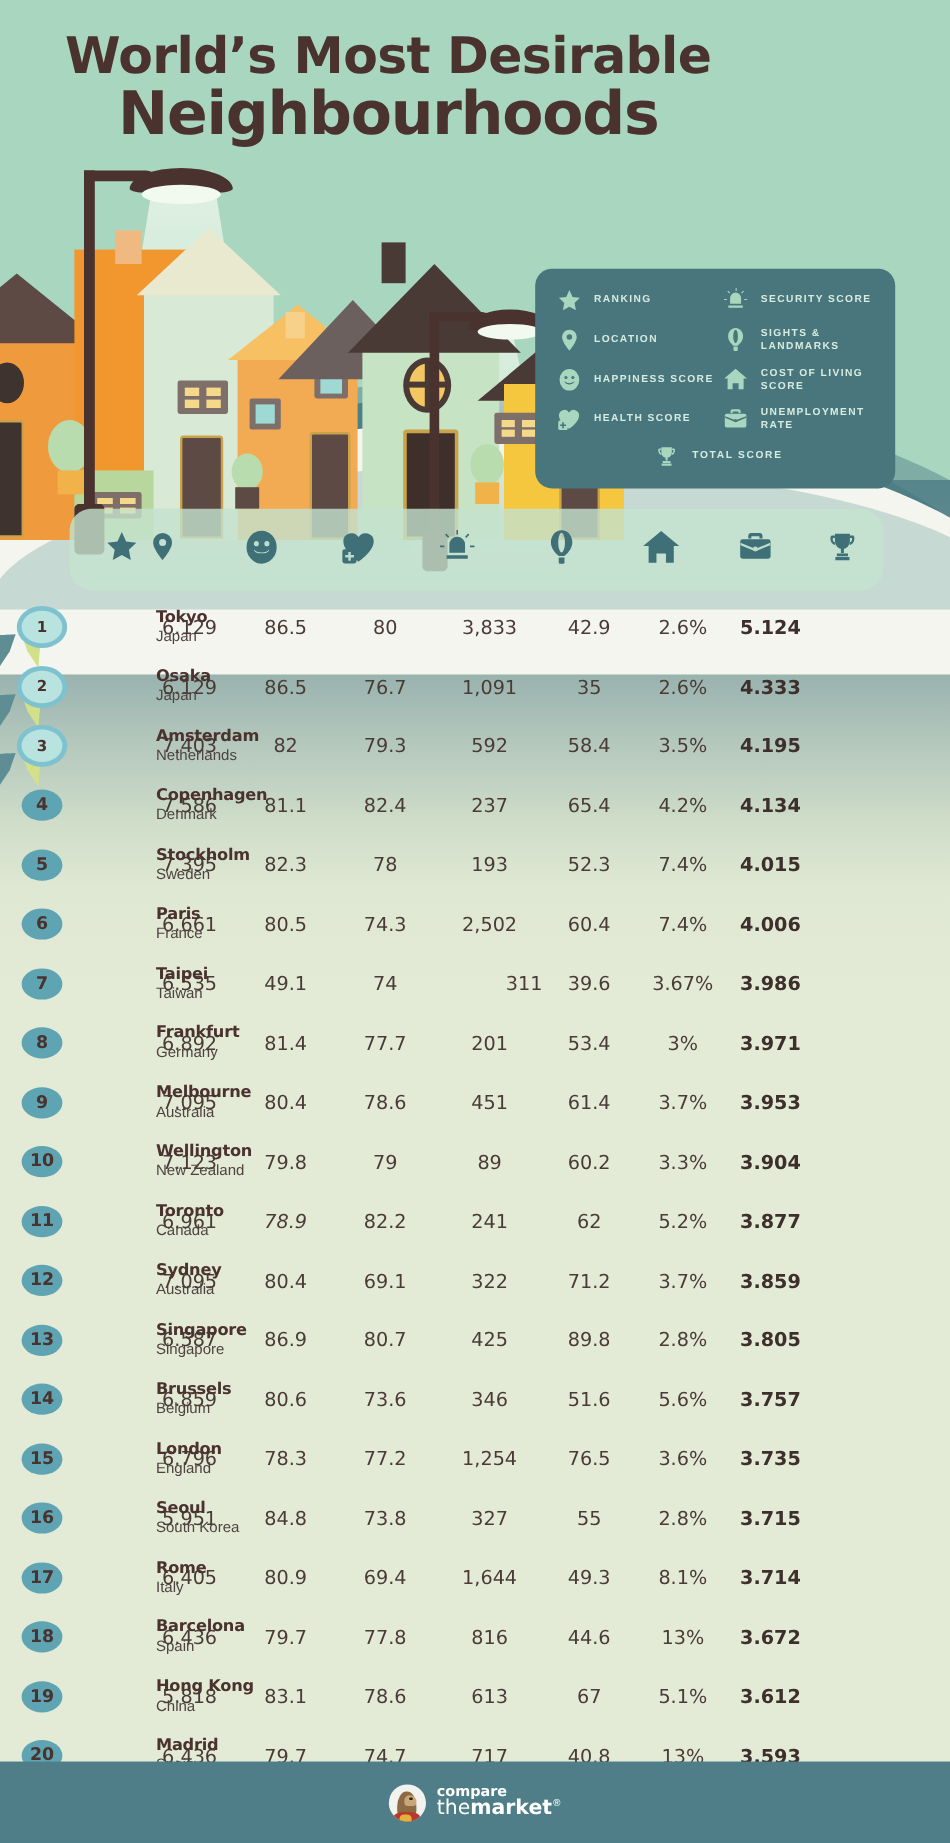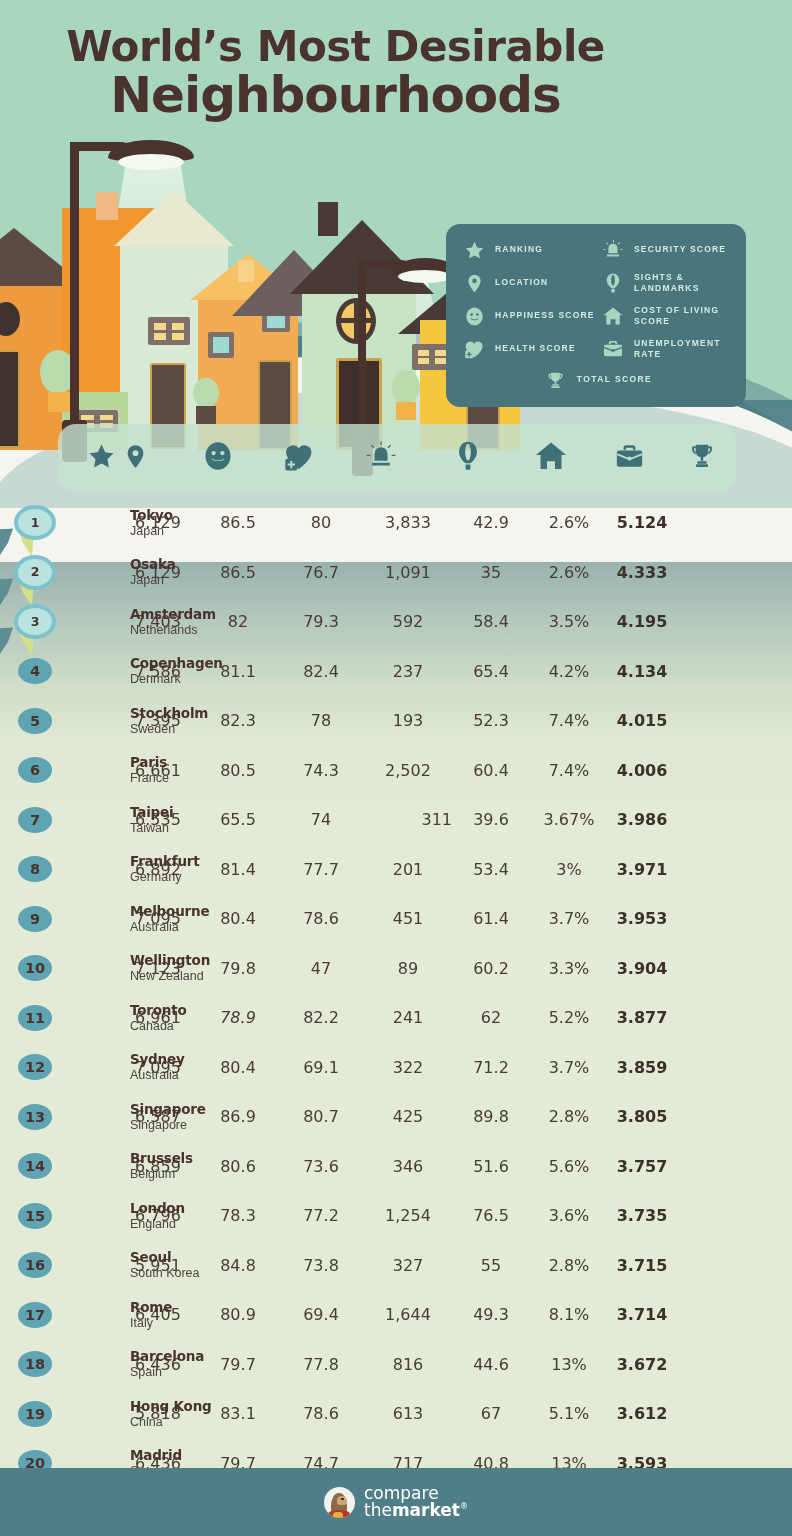--- a/index.html
+++ b/index.html
@@ -37,21 +37,21 @@
   .road-white {
     position:absolute; left:-70px; top:352px; width:960px; height:210px;
     background:#f4f5ee; border-radius: 50% 50% 0 0 / 96% 96% 0 0;
   }
   .road-shadow {
     position:absolute; left:-10px; top:388px; width:860px; height:120px;
     background:#8fb7b1; border-radius: 50% 50% 0 0 / 100% 100% 0 0; opacity:.45;
   }
 
   
-  .title-wrap { position:absolute; left:12px; top:26px; width:647px; text-align:center; z-index:30; }
+  .title-wrap { position:absolute; left:0; top:26px; width:647px; text-align:center; z-index:30; }
   .title-1 {
     font-size: 42px; font-weight: 700; color:#4a322e; letter-spacing:-.5px;
     line-height: 1.0; font-family:"DejaVu Sans", sans-serif;
   }
   .title-2 {
     font-size: 50px; font-weight: 700; color:#4a322e; letter-spacing:-1px;
     line-height: 1.08; font-family:"DejaVu Sans", sans-serif;
   }
   .subtitle {
     position:absolute; left:196px; top:142px; width:400px; text-align:center;
@@ -128,21 +128,21 @@
   .logo-circle {
     width:31px; height:31px; border-radius:50%; background:#f2f3ef;
     position:relative; overflow:hidden; flex:0 0 31px;
   }
   .meer-body { position:absolute; left:7px; top:6px; width:16px; height:26px; background:#8d6a43; border-radius:48% 48% 40% 40%; }
   .meer-face { position:absolute; left:13px; top:9px; width:10px; height:9px; background:#c9a877; border-radius:60% 70% 40% 40%; }
   .meer-eye { position:absolute; left:17px; top:11px; width:2.5px; height:2.5px; background:#2b2119; border-radius:50%; }
   .meer-scarf { position:absolute; left:4px; top:23px; width:22px; height:10px; background:#b63a2f; border-radius:40%; }
   .meer-scarf2 { position:absolute; left:9px; top:25px; width:10px; height:8px; background:#e2b23a; border-radius:40%; }
   .logo-text { color:#ffffff; line-height:1.02; }
-  .logo-l1 { font-size:17px; font-weight:400; font-family:"DejaVu Sans", sans-serif; }
+  .logo-l1 { font-size:12px; font-weight:700; font-family:"DejaVu Sans", sans-serif; }
   .logo-l2 { font-size:17px; font-weight:400; font-family:"DejaVu Sans", sans-serif; }
   .logo-l2 b { font-weight:700; }
   .logo-reg { font-size:8px; vertical-align:super; }
 </style>
 </head>
 <body>
 
 <div id="page">
 
   <div class="bg-mint"></div>
@@ -512,21 +512,21 @@
         <div class="c-rank">
           <span class="badge">
             <span class="badge-num">7</span>
           </span>
         </div>
         <div class="city-block">
           <div class="city">Taipei</div>
           <div class="country">Taiwan</div>
         </div>
         <div class="cell" style="width: 80px;">6.535</div>
-        <div class="cell" style="width: 80px;">65.5</div>
+        <div class="cell" style="width: 80px;">49.1</div>
         <div class="cell" style="width: 86px;">74</div>
         <div class="cell" style="width: 88px; text-align: right;">311</div>
         <div class="cell" style="width: 78px;">39.6</div>
         <div class="cell" style="width: 78px;">3.67%</div>
         <div class="cell total" style="width: 68px;">3.986</div>
       </div>
       <div class="row">
         <div class="c-rank">
           <span class="badge">
             <span class="badge-num">8</span>
@@ -567,21 +567,21 @@
           <span class="badge">
             <span class="badge-num">10</span>
           </span>
         </div>
         <div class="city-block">
           <div class="city">Wellington</div>
           <div class="country">New Zealand</div>
         </div>
         <div class="cell" style="width: 80px;">7.123</div>
         <div class="cell" style="width: 80px;">79.8</div>
-        <div class="cell" style="width: 86px;">47</div>
+        <div class="cell" style="width: 86px;">79</div>
         <div class="cell" style="width: 88px;">89</div>
         <div class="cell" style="width: 78px;">60.2</div>
         <div class="cell" style="width: 78px;">3.3%</div>
         <div class="cell total" style="width: 68px;">3.904</div>
       </div>
       <div class="row">
         <div class="c-rank">
           <span class="badge">
             <span class="badge-num">11</span>
           </span>

